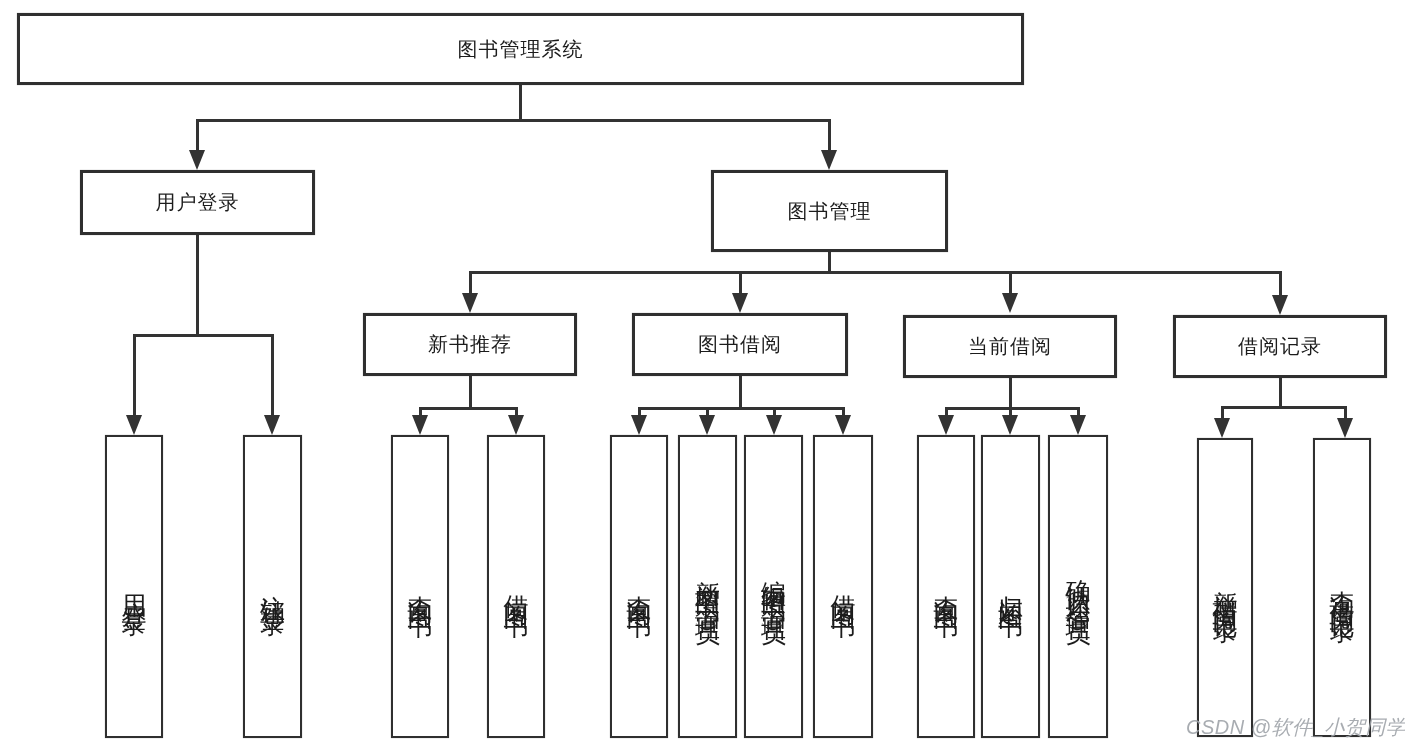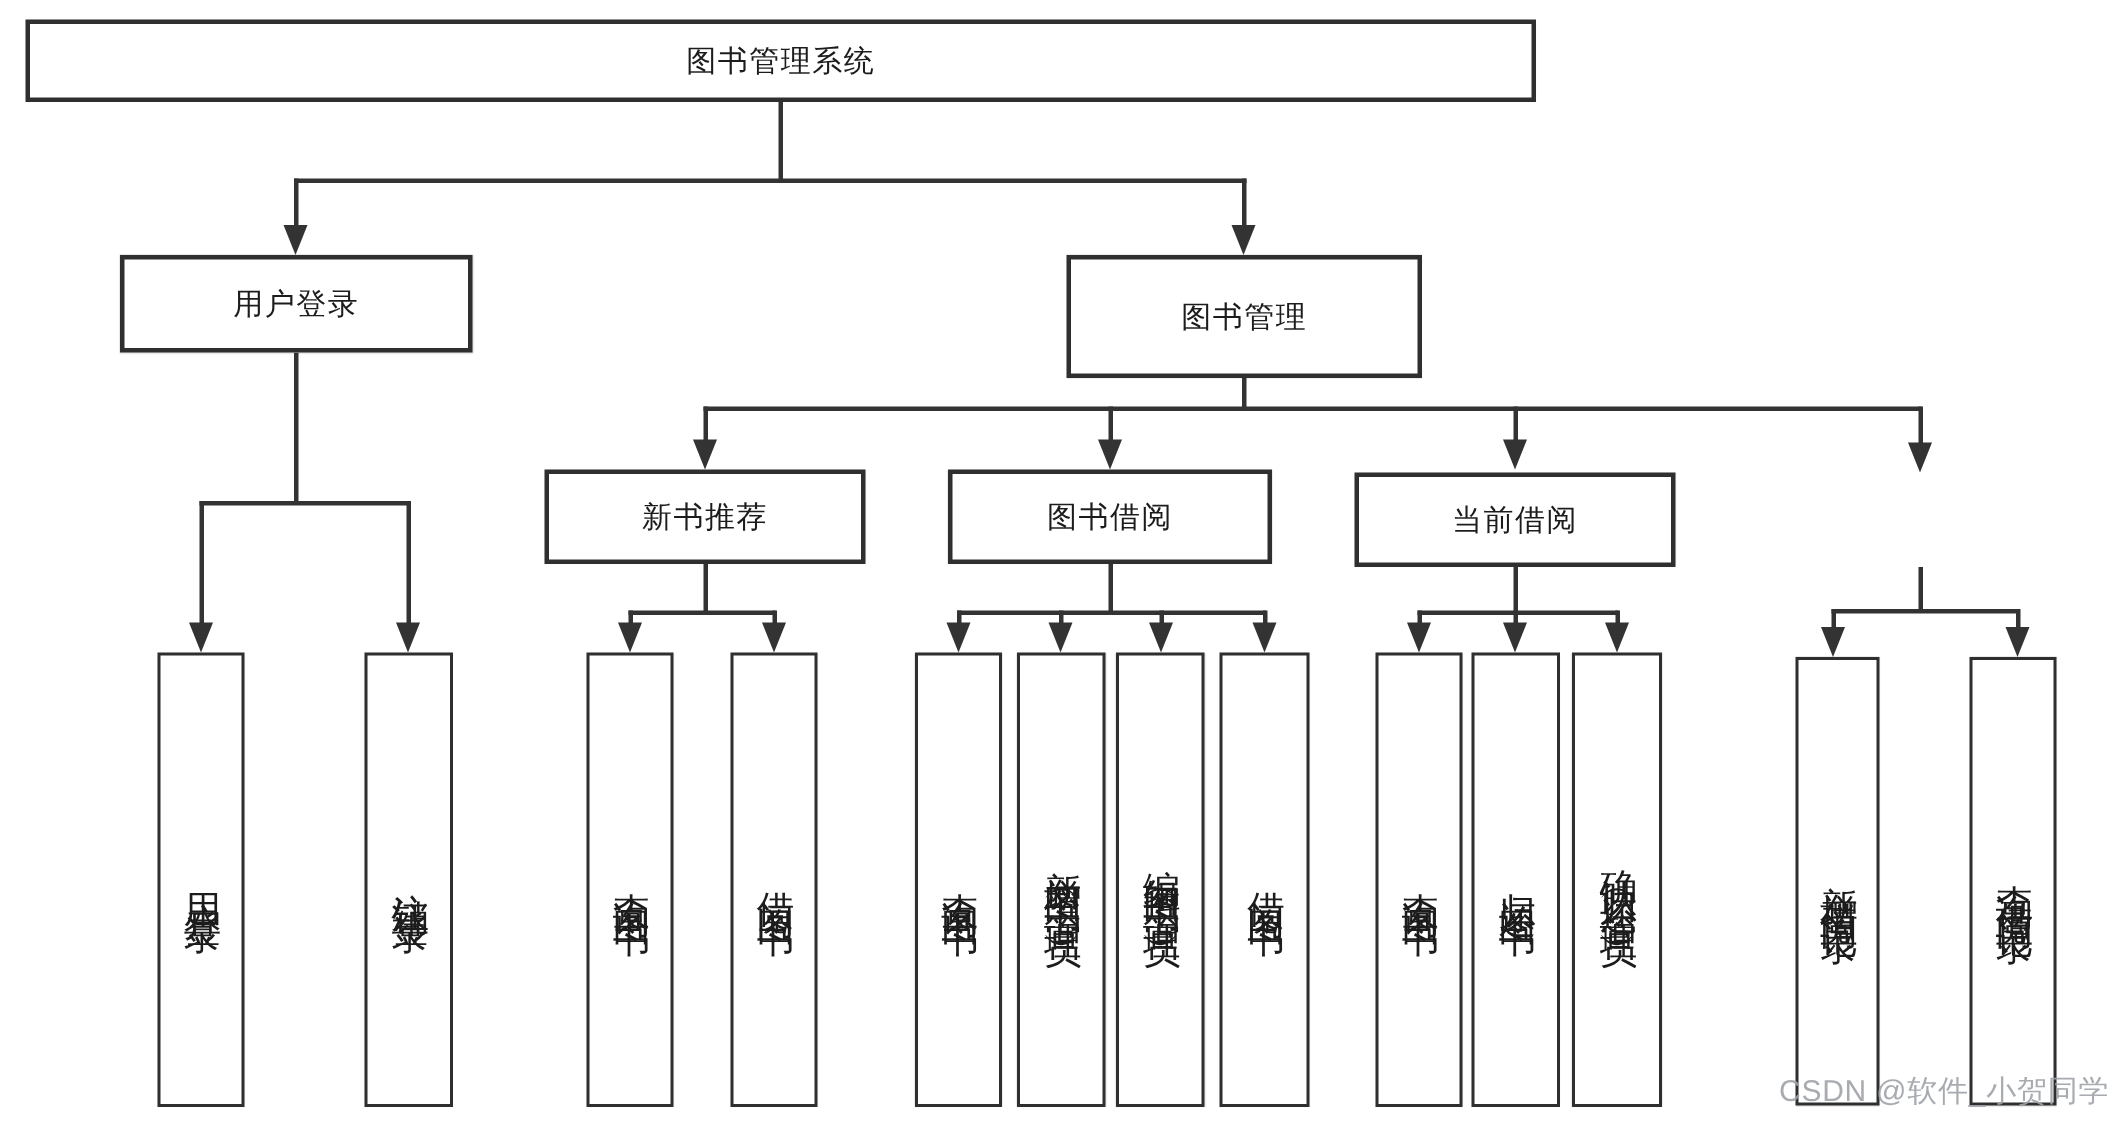--- a/index.html
+++ b/index.html
@@ -29,28 +29,29 @@
   .arrow {
     position:absolute; width:0; height:0; z-index:1;
     border-left:8px solid transparent; border-right:8px solid transparent;
     border-top:20px solid #333333;
   }
 
   .watermark {
     position:absolute; left:1186px; top:714px; z-index:5;
     font-size:20px; color:rgba(158,163,168,0.9); letter-spacing:0.5px;
     white-space:nowrap;
+    font-style:italic;
   }
 </style>
 </head>
 <body>
 
 <div class="canvas">
 
-  <div class="box" style="left:17px;top:13px;width:1007px;height:55px">图书管理系统</div>
+  <div class="box" style="left:17px;top:13px;width:1007px;height:72px">图书管理系统</div>
 
   <div class="vline" style="left:519px;top:68px;height:52px"></div>
   <div class="hline" style="left:196px;top:119px;width:635px"></div>
   <div class="vline" style="left:196px;top:119px;height:33px"></div>
   <div class="arrow" style="left:189px;top:150px"></div>
   <div class="vline" style="left:828px;top:119px;height:33px"></div>
   <div class="arrow" style="left:821px;top:150px"></div>
 
   <div class="box" style="left:80px;top:170px;width:235px;height:65px">用户登录</div>
   <div class="box" style="left:711px;top:170px;width:237px;height:82px">图书管理</div>
@@ -69,20 +70,21 @@
   <div class="vline" style="left:739px;top:271px;height:24px"></div>
   <div class="arrow" style="left:732px;top:293px"></div>
   <div class="vline" style="left:1009px;top:271px;height:24px"></div>
   <div class="arrow" style="left:1002px;top:293px"></div>
   <div class="vline" style="left:1279px;top:271px;height:26px"></div>
   <div class="arrow" style="left:1272px;top:295px"></div>
 
   <div class="box" style="left:363px;top:313px;width:214px;height:63px">新书推荐</div>
   <div class="box" style="left:632px;top:313px;width:216px;height:63px">图书借阅</div>
   <div class="box" style="left:903px;top:315px;width:214px;height:63px">当前借阅</div>
+  <div class="box" style="left:1173px;top:315px;width:214px;height:63px">借阅记录</div>
 
   <div class="vline" style="left:469px;top:376px;height:32px"></div>
   <div class="hline" style="left:419px;top:407px;width:98px"></div>
   <div class="vline" style="left:419px;top:407px;height:12px"></div>
   <div class="arrow" style="left:412px;top:415px"></div>
   <div class="vline" style="left:515px;top:407px;height:12px"></div>
   <div class="arrow" style="left:508px;top:415px"></div>
 
   <div class="vline" style="left:739px;top:376px;height:32px"></div>
   <div class="hline" style="left:638px;top:407px;width:206px"></div>

